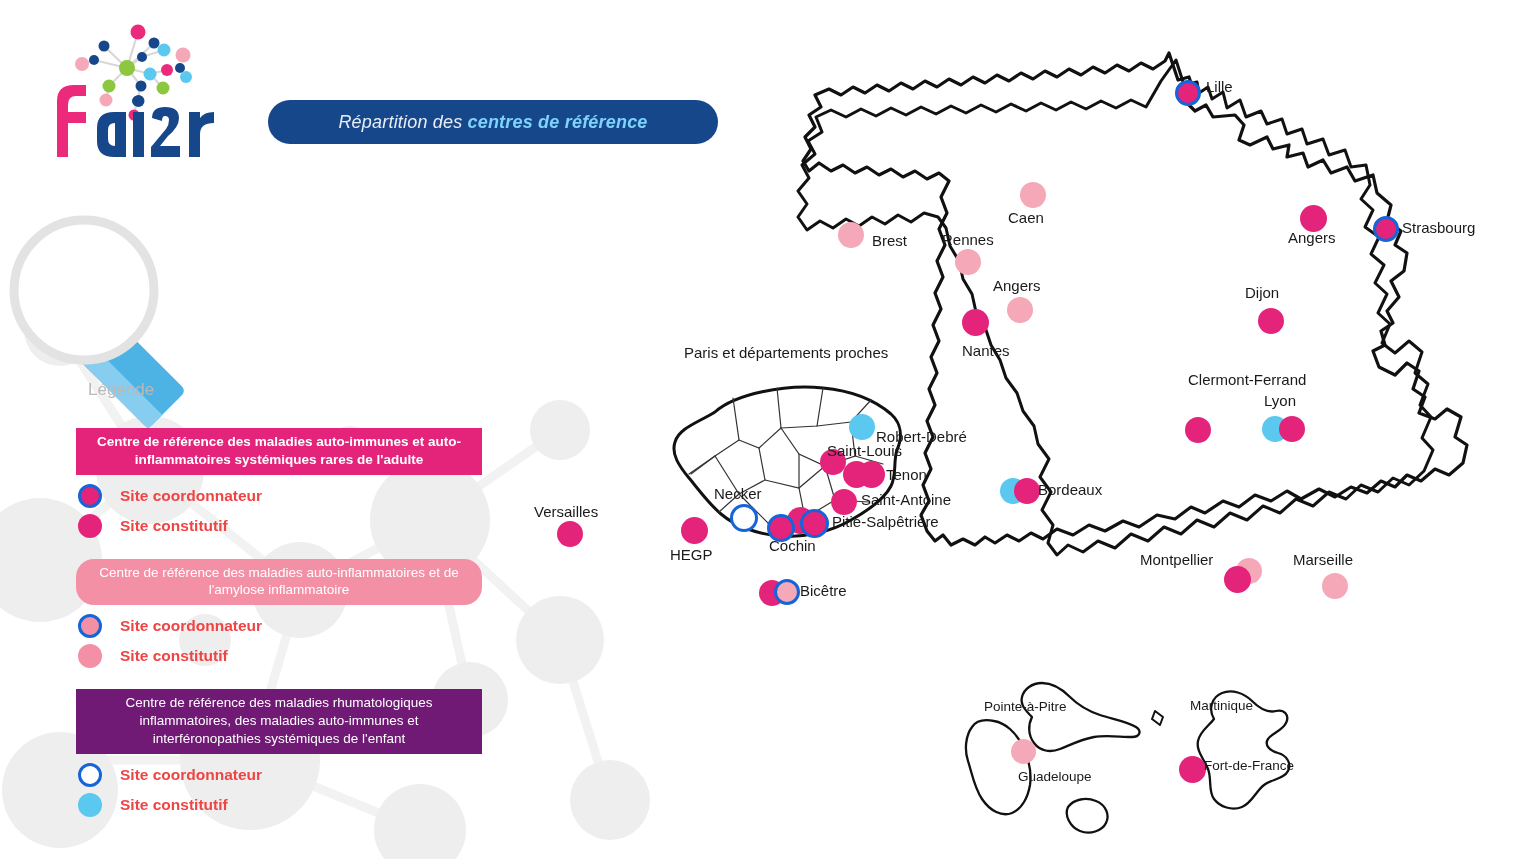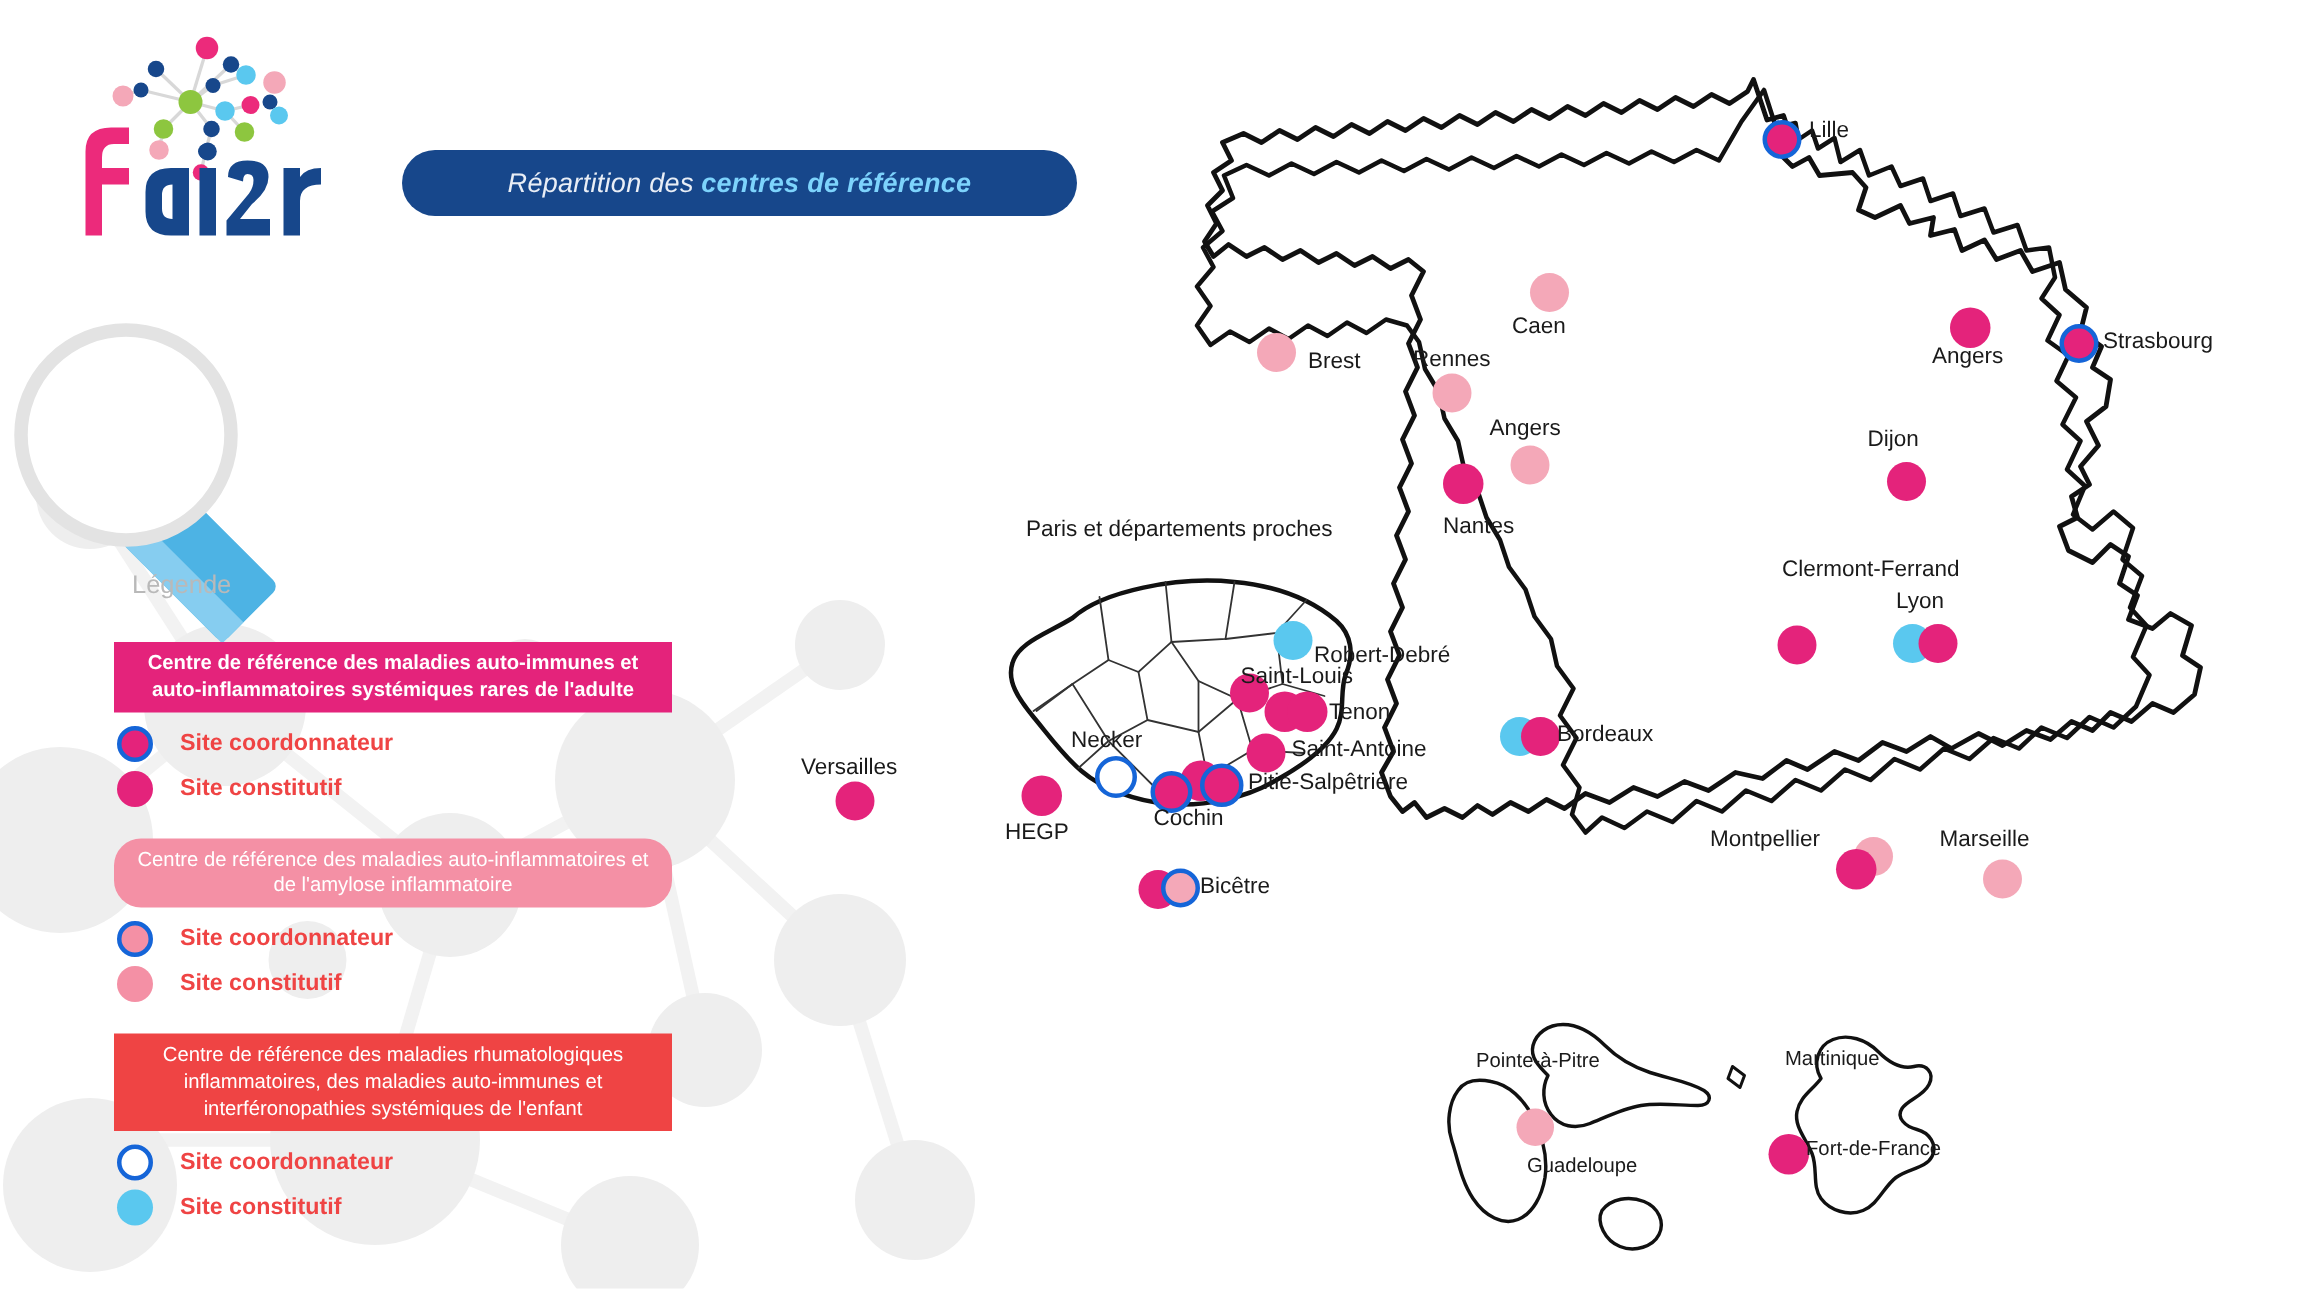--- a/index.html
+++ b/index.html
@@ -34,27 +34,27 @@
     position:absolute;left:62px;top:232px;width:160px;
     text-align:center;color:#58585b;font-size:20px;line-height:1.32;z-index:5;
   }
 
   
   .legend-word{
     position:absolute;left:88px;top:380px;color:#b9b9b9;font-size:17px;z-index:6;
   }
   .legend{position:absolute;left:76px;top:428px;width:420px;z-index:6;}
   .cat-bar{
-    width:372px;box-sizing:border-box;padding:5px 8px 6px;
+    width:406px;box-sizing:border-box;padding:5px 8px 6px;
     text-align:center;color:#fff;font-size:13.5px;font-weight:700;
     line-height:1.32;
   }
   .cat-bar.adult{background:#e4237b;}
   .cat-bar.amylose{background:#f490a5;font-weight:400;font-size:13.5px;border-radius:18px;}
-  .cat-bar.enfant{background:#ef4444;font-weight:400;font-size:13.5px;}
+  .cat-bar.enfant{background:#701a75;font-weight:400;font-size:13.5px;}
   .leg-rows{margin:6px 0 18px 0;}
   .leg-row{display:flex;align-items:center;height:30px;padding-left:2px;}
   .leg-dot{width:24px;height:24px;border-radius:50%;margin-right:18px;flex:none;box-sizing:border-box;}
   .d-adult-coord{background:#e4237b;border:3px solid #1565d8;}
   .d-adult-const{background:#e4237b;}
   .d-amyl-coord{background:#f490a5;border:3px solid #1565d8;}
   .d-amyl-const{background:#f490a5;}
   .d-enf-coord{background:#ffffff;border:3px solid #1565d8;}
   .d-enf-const{background:#5ac8ef;}
   .leg-label{color:#ef4444;font-size:15.5px;font-weight:700;}

